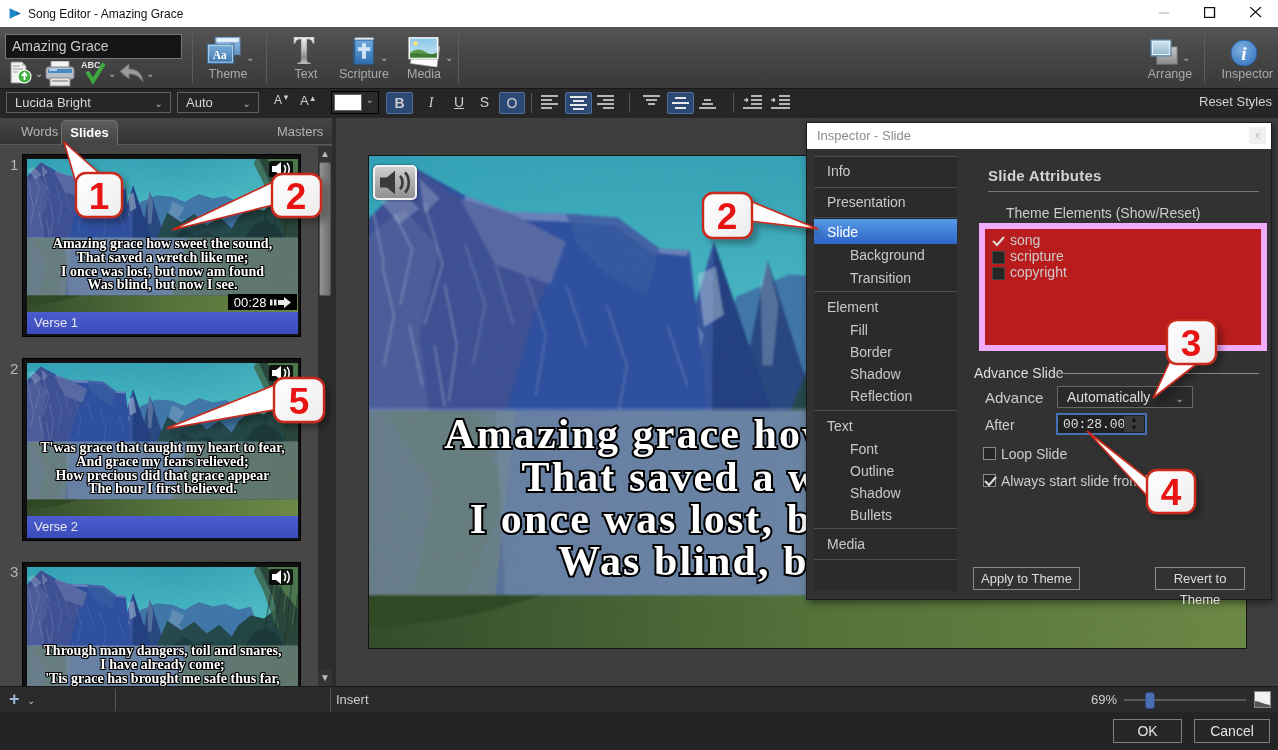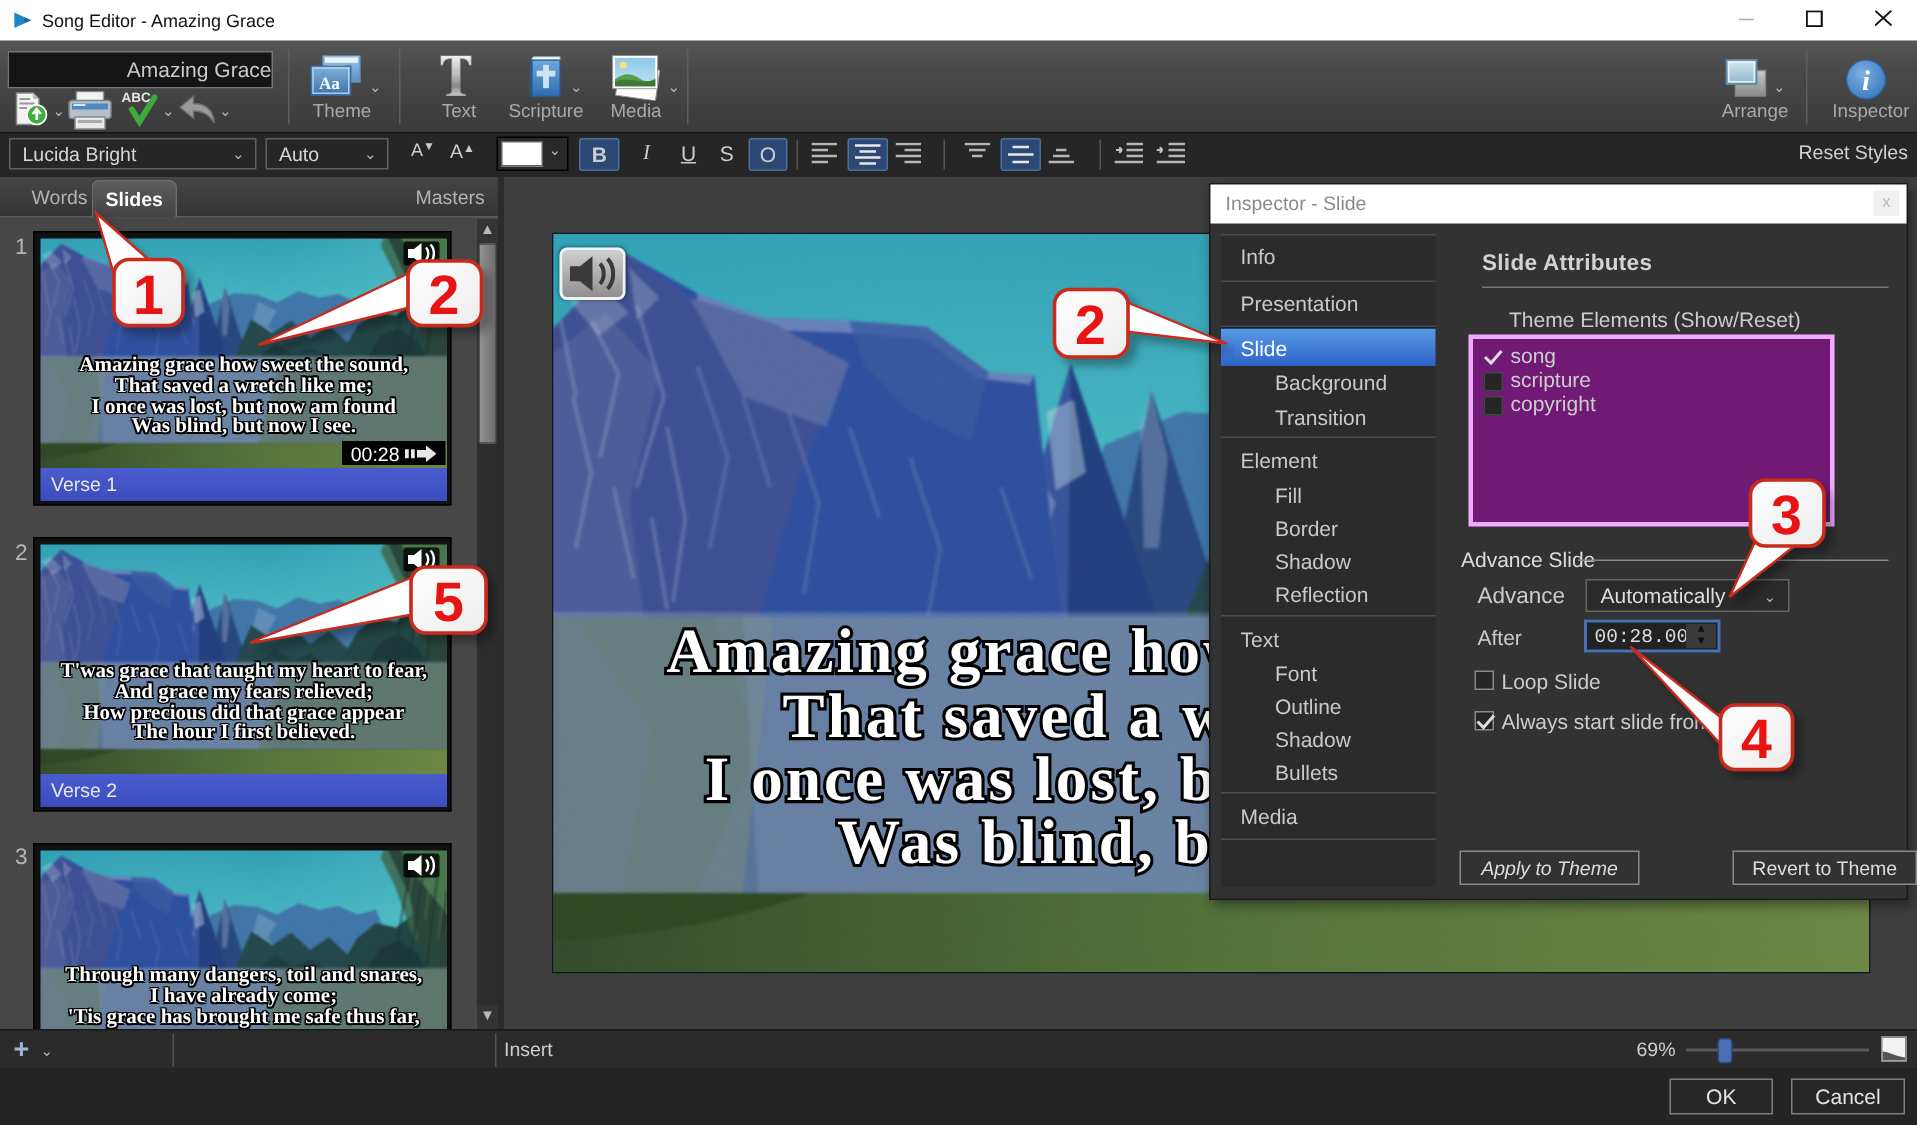--- a/index.html
+++ b/index.html
@@ -4,21 +4,21 @@
 *{margin:0;padding:0;box-sizing:border-box;}
 html,body{width:1278px;height:750px;overflow:hidden;background:#3e3e3e;font-family:"Liberation Sans",sans-serif;}
 #app{position:relative;width:1278px;height:750px;}
 .abs{position:absolute;}
 
 #titlebar{left:0;top:0;width:1278px;height:28px;background:#fff;border-bottom:1px solid #555;}
 #title-txt{left:28px;top:7px;font-size:12px;color:#111;}
 .winbtn{top:7px;width:12px;height:11px;}
 
 #toolbar{left:0;top:28px;width:1278px;height:60px;background:linear-gradient(#555 0,#4a4a4a 30%,#3a3a3a 100%);}
-#songname{left:5px;top:6px;width:177px;height:25px;background:#151515;border:1px solid #777;box-shadow:inset 0 0 0 2px #151515;color:#c9c9c9;font-size:14px;line-height:23px;padding-left:6px;text-align:right;}
+#songname{left:5px;top:6px;width:177px;height:25px;background:#151515;border:1px solid #777;box-shadow:inset 0 0 0 2px #151515;color:#c9c9c9;font-size:14px;line-height:23px;padding-left:6px;}
 .tsep{top:5px;width:1px;height:50px;background:#5e5e5e;}
 .tbig-label{font-size:12.5px;color:#a9a9a9;text-align:center;}
 .chev{color:#b9b9b9;font-size:10px;}
 
 #formatbar{left:0;top:88px;width:1278px;height:30px;background:#262626;border-top:1px solid #161616;}
 .combo{background:#262626;border:1px solid #606060;color:#d6d6d6;font-size:13px;}
 .fsep{top:4px;width:1px;height:20px;background:#555;}
 .fbtn{top:3px;height:22px;border-radius:2px;color:#ccc;text-align:center;}
 .fbtn.on{background:#2c4875;border:1px solid #4f6f99;}
 
@@ -340,21 +340,21 @@
       <div class="nitem nsub" style="top:329px">Shadow</div>
       <div class="nitem nsub" style="top:351px">Bullets</div>
       <div class="nsep" style="top:372px"></div>
       <div class="nitem" style="top:380px">Media</div>
       <div class="nsep" style="top:403px"></div>
     </div>
     <div id="insp-body" class="abs">
       <div class="abs" style="left:31px;top:18px;font-size:15px;font-weight:bold;letter-spacing:.2px;color:#d2d2d2;">Slide Attributes</div>
       <div class="abs" style="left:31px;top:42px;width:271px;height:1px;background:#777;"></div>
       <div class="abs" style="left:49px;top:56px;font-size:14px;">Theme Elements (Show/Reset)</div>
-      <div class="abs" style="left:22px;top:74px;width:244px;height:128px;background:#701a75;border:3px solid #f0abfc;">
+      <div class="abs" style="left:22px;top:74px;width:288px;height:128px;background:#b91c1c;border:6px solid #f0abfc;">
         <svg class="abs" style="left:7px;top:6px" width="13" height="13" viewBox="0 0 13 13">
             <path d="M1,6 L5,10 L12,2" stroke="#ddd" stroke-width="2" fill="none"></path>
           </svg>
         <div class="abs" style="left:25px;top:3px;font-size:14px;">song</div>
         <div class="ck" style="left:7px;top:22px;border-color:#444;"></div>
         <div class="abs" style="left:25px;top:19px;font-size:14px;">scripture</div>
         <div class="ck" style="left:7px;top:38px;border-color:#444;"></div>
         <div class="abs" style="left:25px;top:35px;font-size:14px;">copyright</div>
       </div>
       <div class="abs" style="left:17px;top:216px;font-size:14px;color:#ddd;">Advance Slide</div>
@@ -365,22 +365,22 @@
       <div class="abs" style="left:99px;top:264px;width:91px;height:22px;background:#222;border:2px solid #4472b4;color:#ddd;font-size:13px;font-family:'Liberation Mono',monospace;line-height:19px;padding-left:5px;">00:28.00
         <span style="position:absolute;right:1px;top:1px;width:20px;height:16px;background:#3a3a3a;text-align:center;color:#111;font-size:8px;line-height:8px;">▲<br>▼</span>
       </div>
       <div class="ck" style="left:26px;top:298px;"></div>
       <div class="abs" style="left:44px;top:297px;font-size:14px;">Loop Slide</div>
       <div class="ck" style="left:26px;top:325px;"></div>
       <svg class="abs" style="left:27px;top:326px" width="13" height="13" viewBox="0 0 13 13">
           <path d="M1,6 L5,10 L12,2" stroke="#ddd" stroke-width="2" fill="none"></path>
         </svg>
       <div class="abs" style="left:44px;top:324px;font-size:14px;width:152px;white-space:nowrap;overflow:hidden;">Always start slide from beginning</div>
-      <div class="ibtn" style="left:16px;top:418px;width:120px;font-style:italic;">Apply to Theme</div>
-      <div class="ibtn" style="left:198px;top:418px;width:123px;">Revert to Theme</div>
+      <div class="ibtn" style="left:16px;top:418px;width:107px;">Apply to Theme</div>
+      <div class="ibtn" style="left:198px;top:418px;width:90px;">Revert to Theme</div>
     </div>
   </div>
 
   <svg class="co" style="left:55px;top:138px" width="80" height="92" viewBox="0 0 80 92">
     <g filter="url(#coshadow)">
       <polygon points="9,4 44,35 21,45" fill="#fff" stroke="#c92a1c" stroke-width="1.6"></polygon>
       <rect x="21" y="35" width="46" height="44" rx="10" fill="url(#cog)" stroke="#c92a1c" stroke-width="2.4"></rect>
     </g>
     <text x="44" y="71" text-anchor="middle" font-size="37" font-weight="bold" fill="#e81414" font-family="Liberation Sans,sans-serif">1</text>
   </svg>

